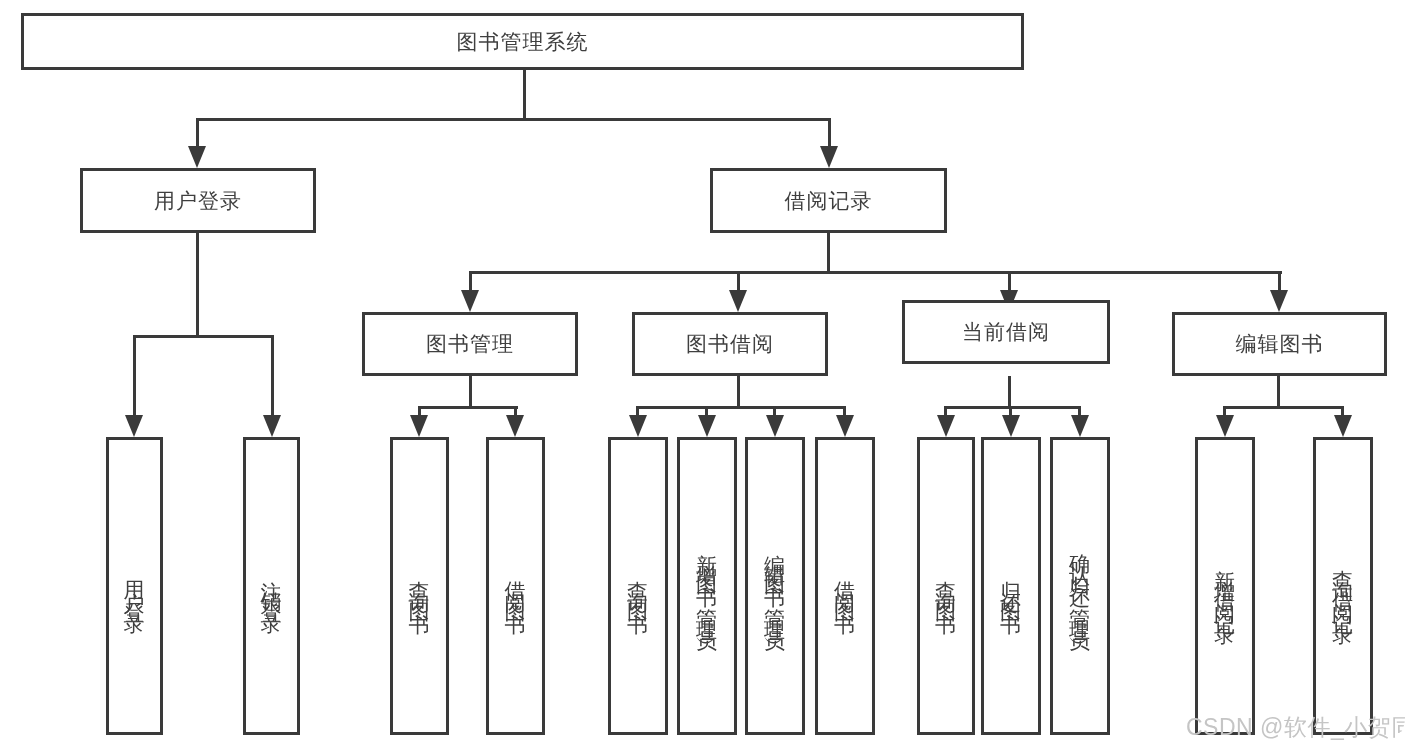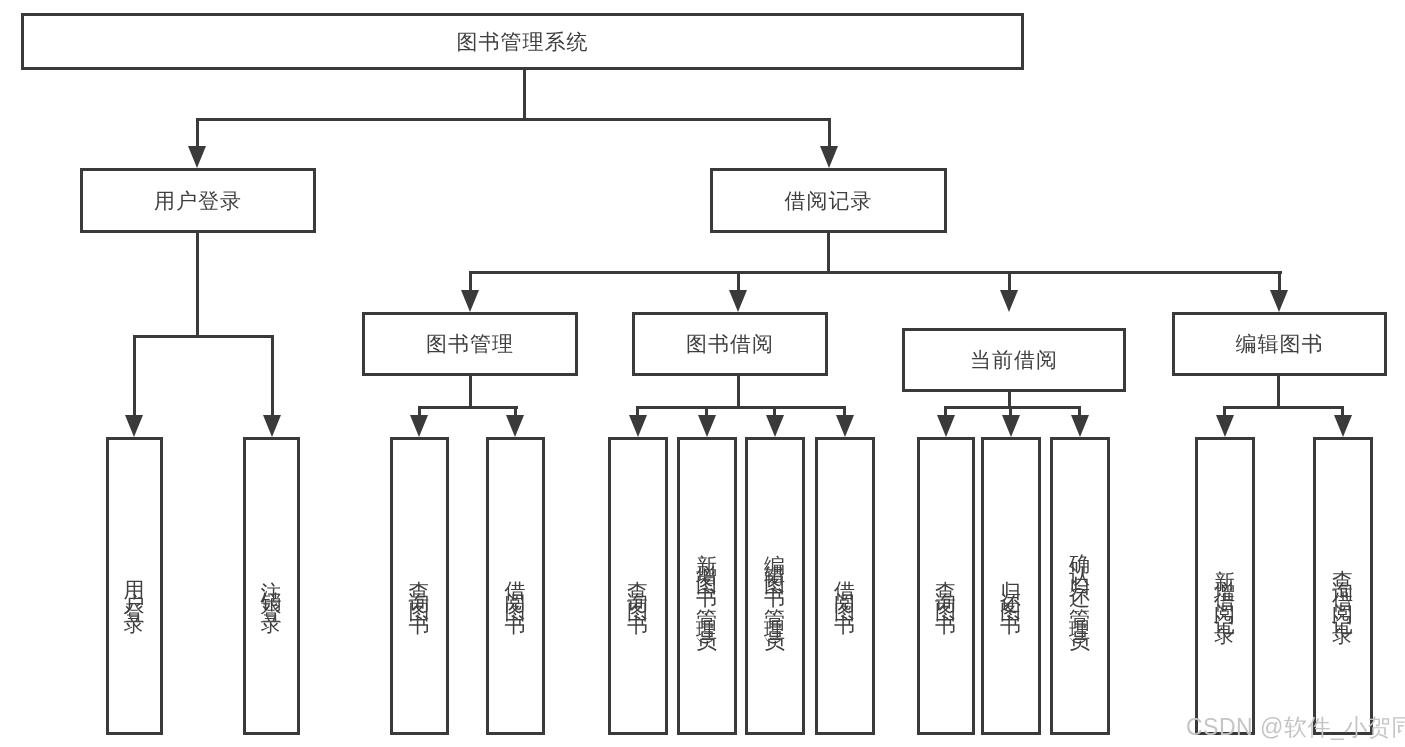--- a/index.html
+++ b/index.html
@@ -142,21 +142,21 @@
   <div class="box h-box" style="left:710px;top:168px;width:237px;height:65px">
     <span>借阅记录</span>
   </div>
 
   <div class="box h-box" style="left:362px;top:312px;width:216px;height:64px">
     <span>图书管理</span>
   </div>
   <div class="box h-box" style="left:632px;top:312px;width:196px;height:64px">
     <span>图书借阅</span>
   </div>
-  <div class="box h-box" style="left:902px;top:328px;width:224px;height:64px">
+  <div class="box h-box" style="left:902px;top:300px;width:208px;height:64px">
     <span>当前借阅</span>
   </div>
   <div class="box h-box" style="left:1172px;top:312px;width:215px;height:64px">
     <span>编辑图书</span>
   </div>
 
   <div class="box v-box" style="left:106px;width:57px">
     <span class="v-text">用户登录</span>
   </div>
   <div class="box v-box" style="left:243px;width:57px">

